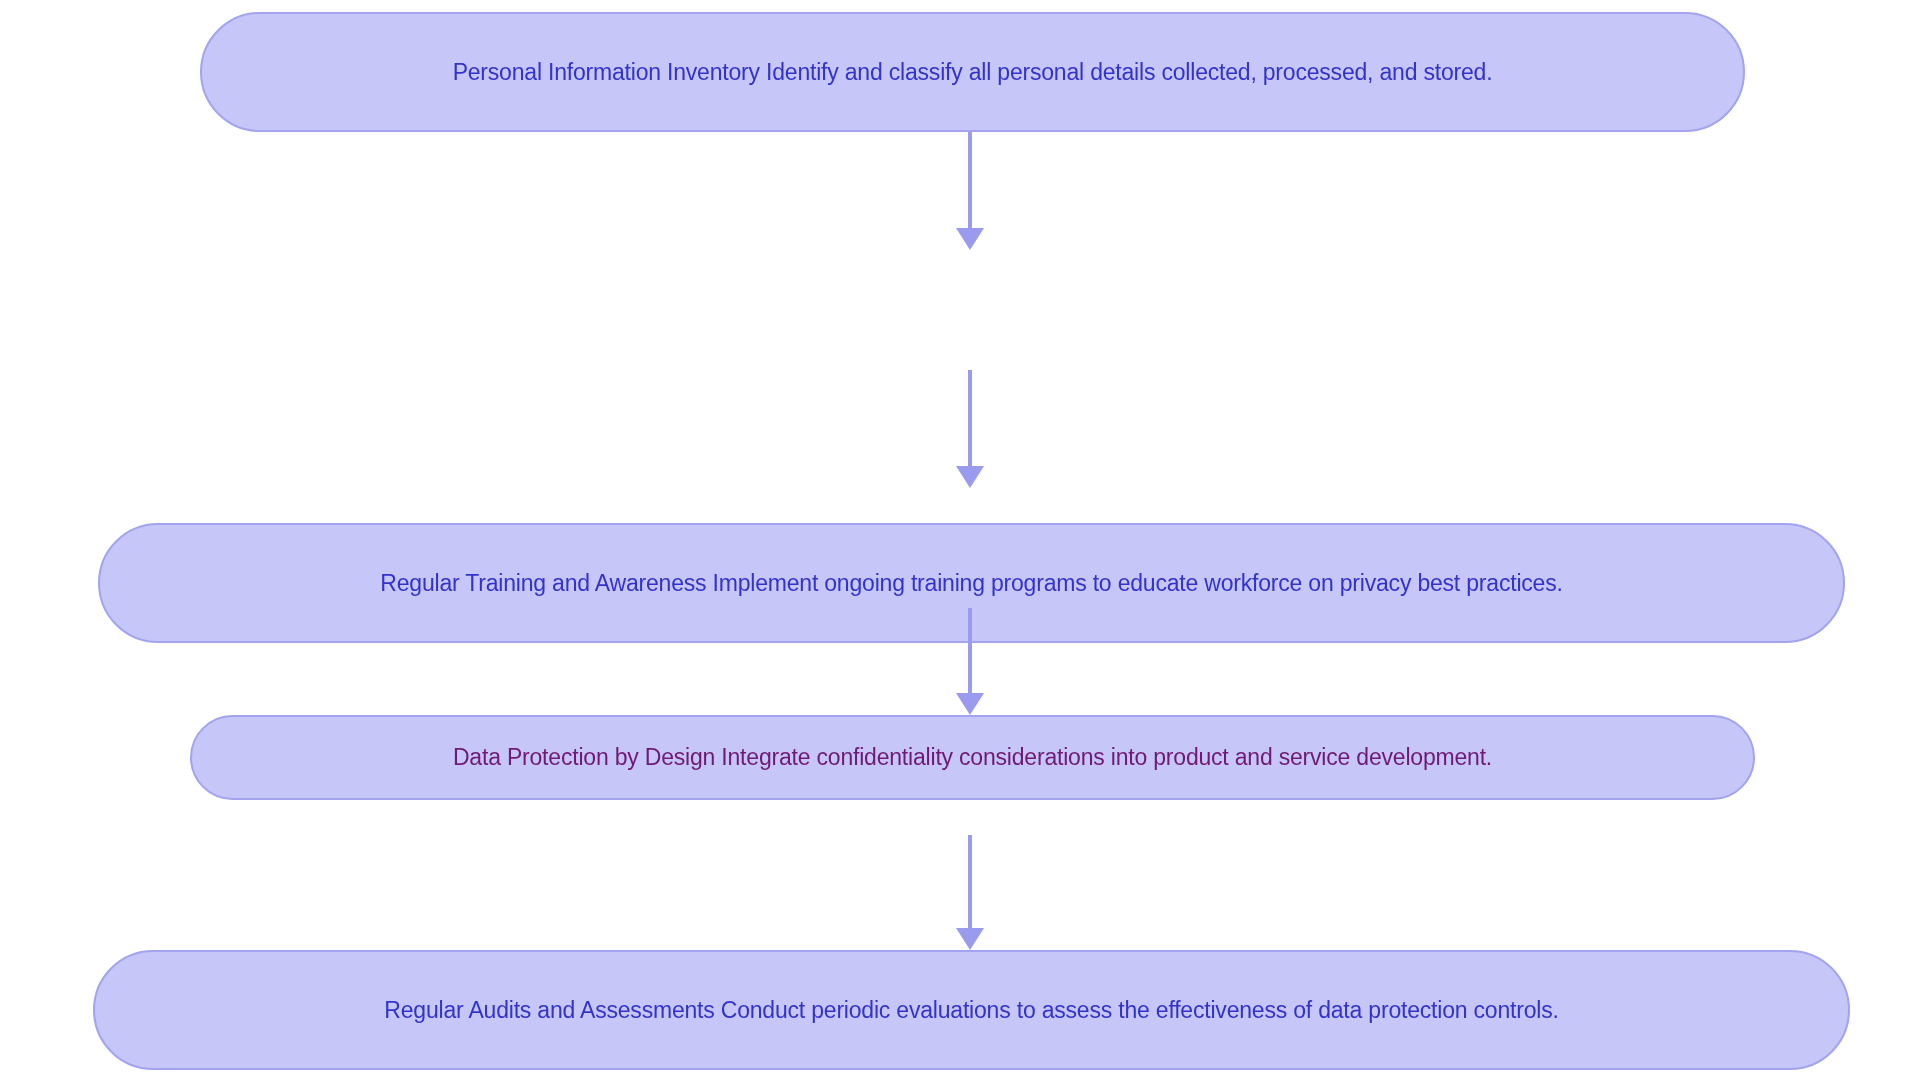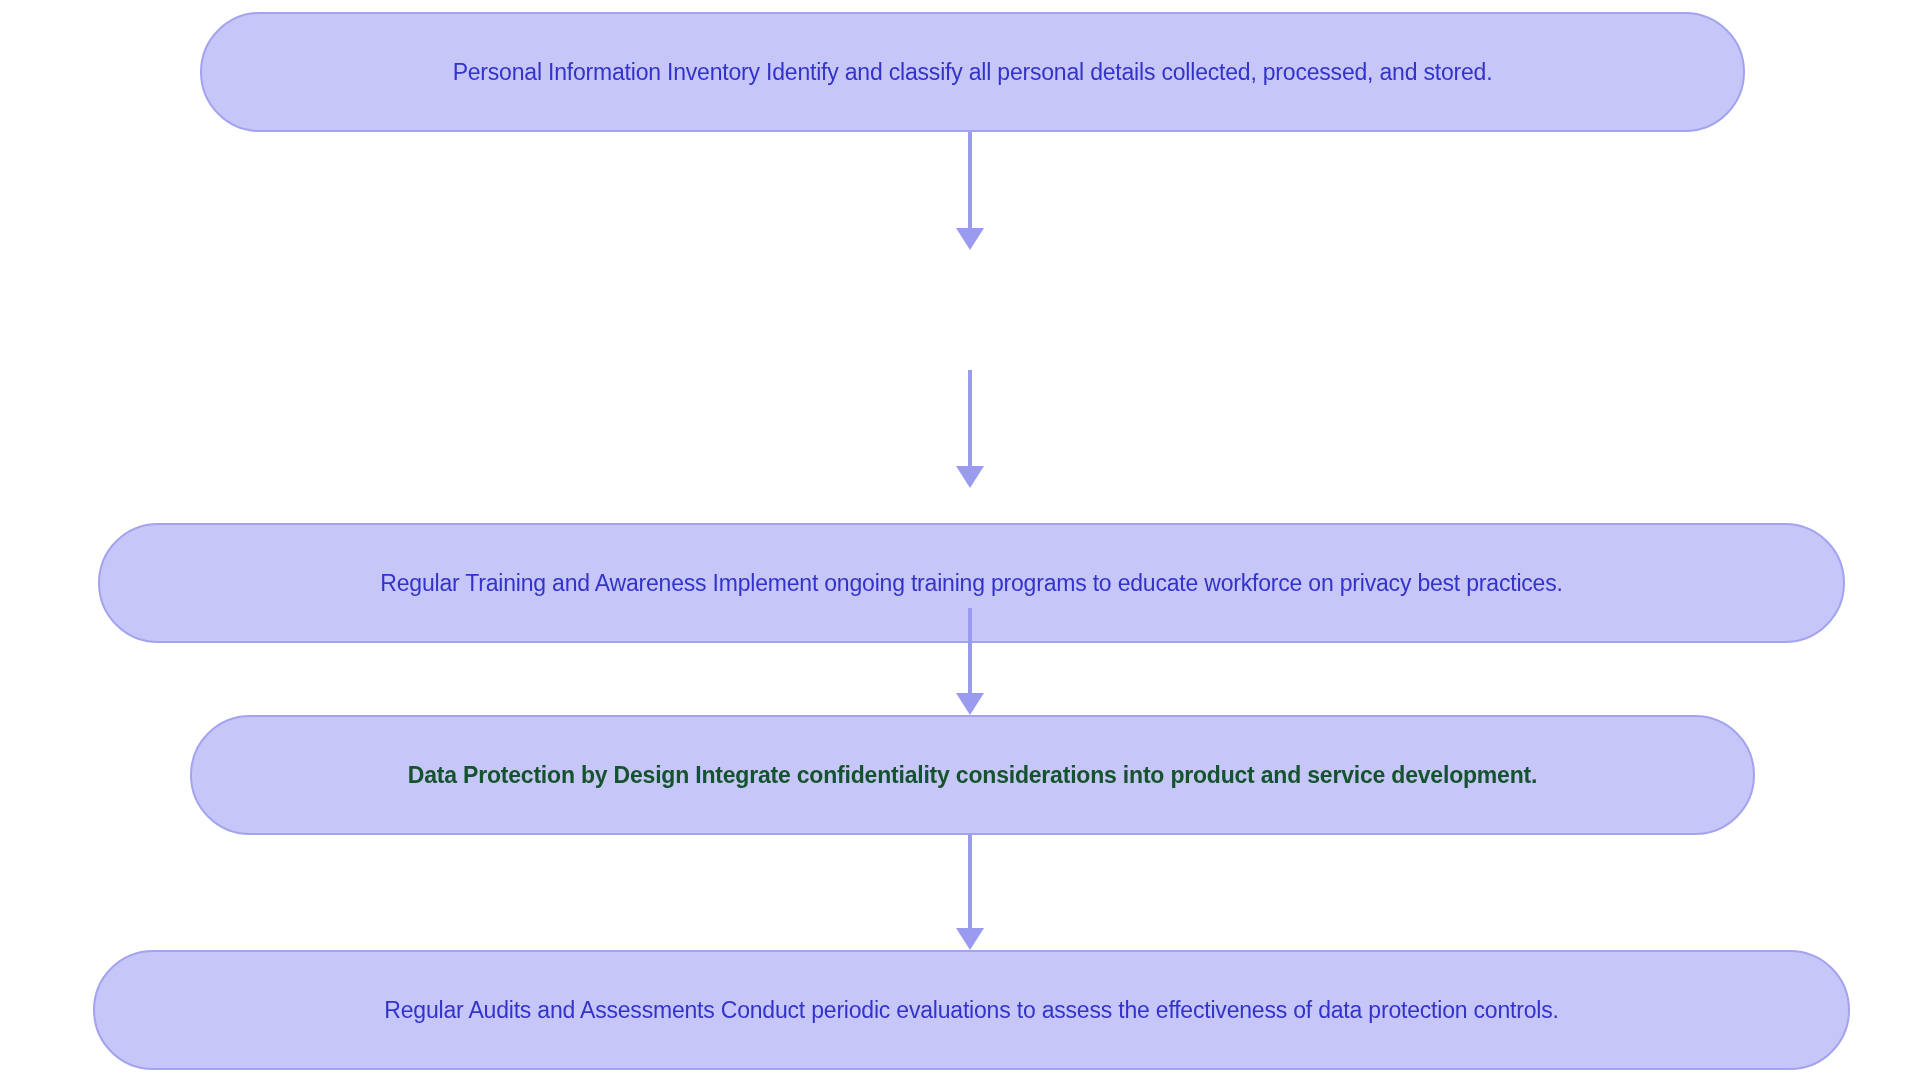--- a/index.html
+++ b/index.html
@@ -85,21 +85,21 @@
 
   <div class="node" style="left: 98px; top: 488px; width: 1747px; height: 120px; background: rgb(198, 198, 248); border-color: rgb(163, 163, 239); color: rgb(51, 51, 204); margin-top: 35px;">
     <span>Regular Training and Awareness Implement ongoing training programs to educate workforce on privacy best practices.</span>
   </div>
 
   <div class="connector" style="left:970px; top:608px;">
     <div class="shaft" style="height: 85px; background: rgb(154, 154, 239);"></div>
     <div class="head" style="top: 85px; border-top-color: rgb(154, 154, 239);"></div>
   </div>
 
-  <div class="node" style="left: 190px; top: 715px; width: 1565px; height: 120px; background: rgb(198, 198, 248); border-color: rgb(163, 163, 239); color: #14532d; font-weight: bold;">
+  <div class="node" style="left: 190px; top: 715px; width: 1565px; height: 85px; background: rgb(198, 198, 248); border-color: rgb(163, 163, 239); color: #701a75;">
     <span>Data Protection by Design Integrate confidentiality considerations into product and service development.</span>
   </div>
 
   <div class="connector" style="left:970px; top:835px;">
     <div class="shaft" style="height: 93px; background: rgb(154, 154, 239);"></div>
     <div class="head" style="top: 93px; border-top-color: rgb(154, 154, 239);"></div>
   </div>
 
   <div class="node" style="left: 93px; top: 950px; width: 1757px; height: 120px; background: rgb(198, 198, 248); border-color: rgb(163, 163, 239); color: rgb(51, 51, 204);">
     <span>Regular Audits and Assessments Conduct periodic evaluations to assess the effectiveness of data protection controls.</span>

